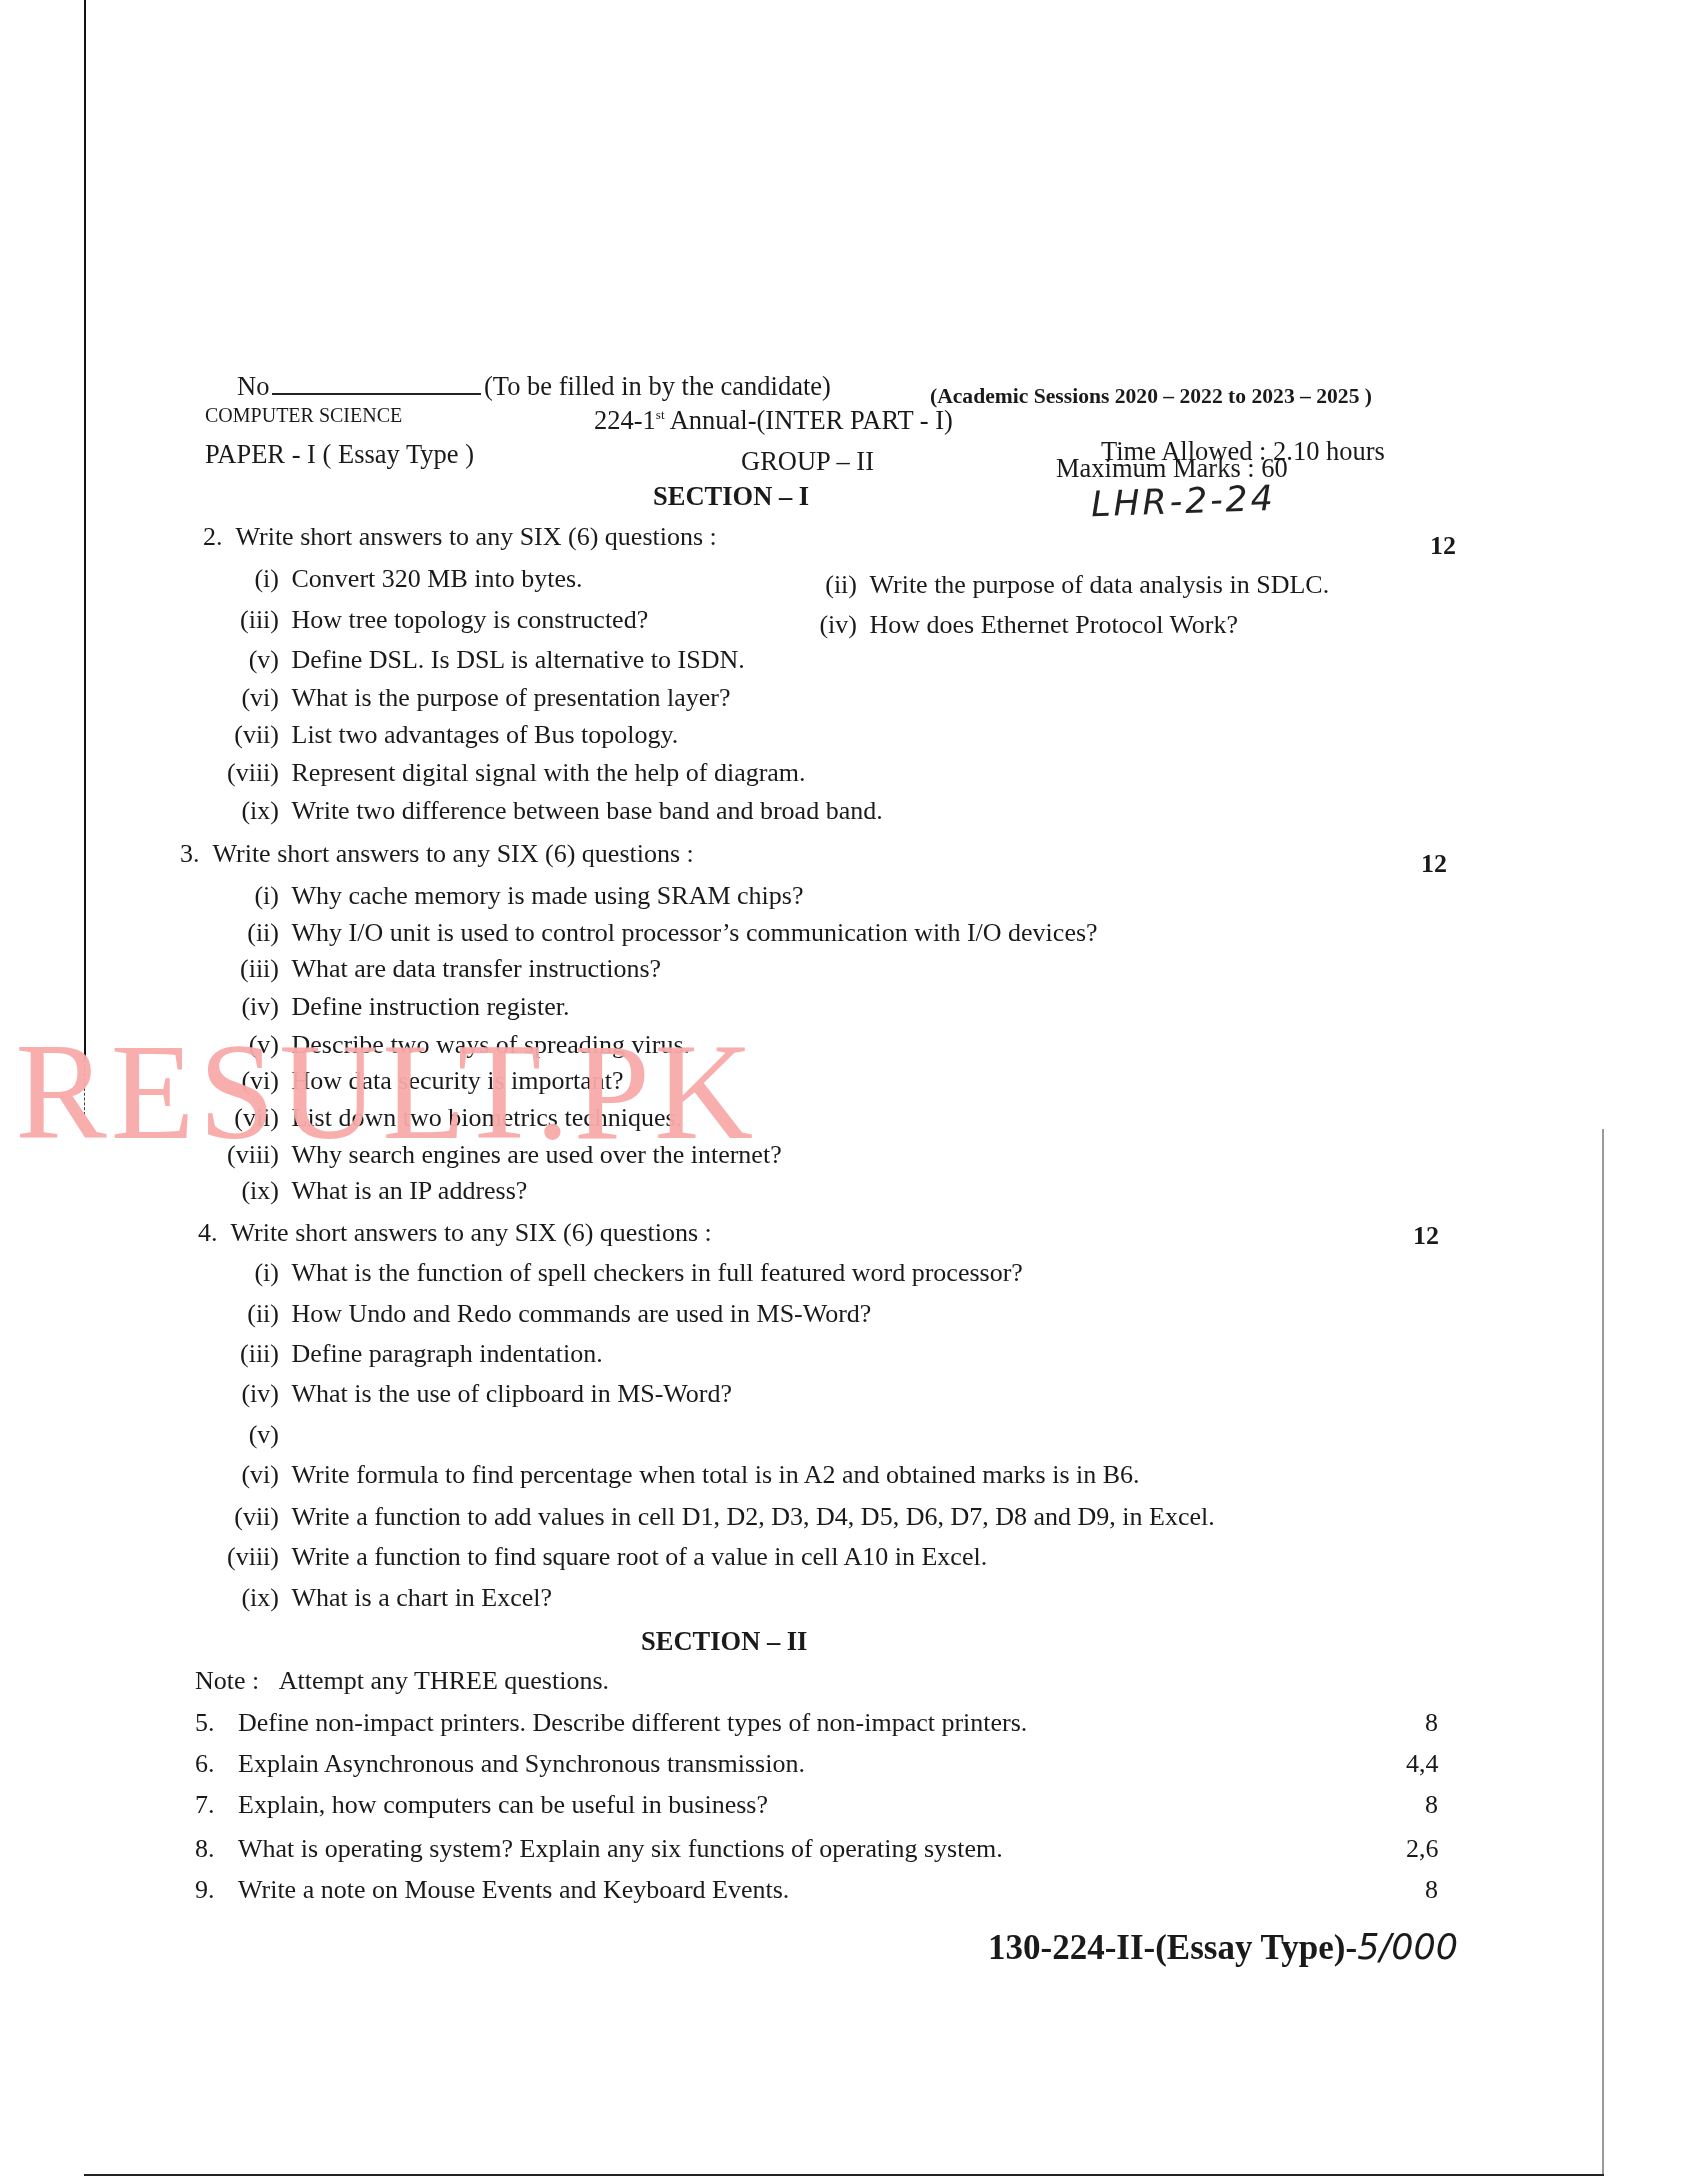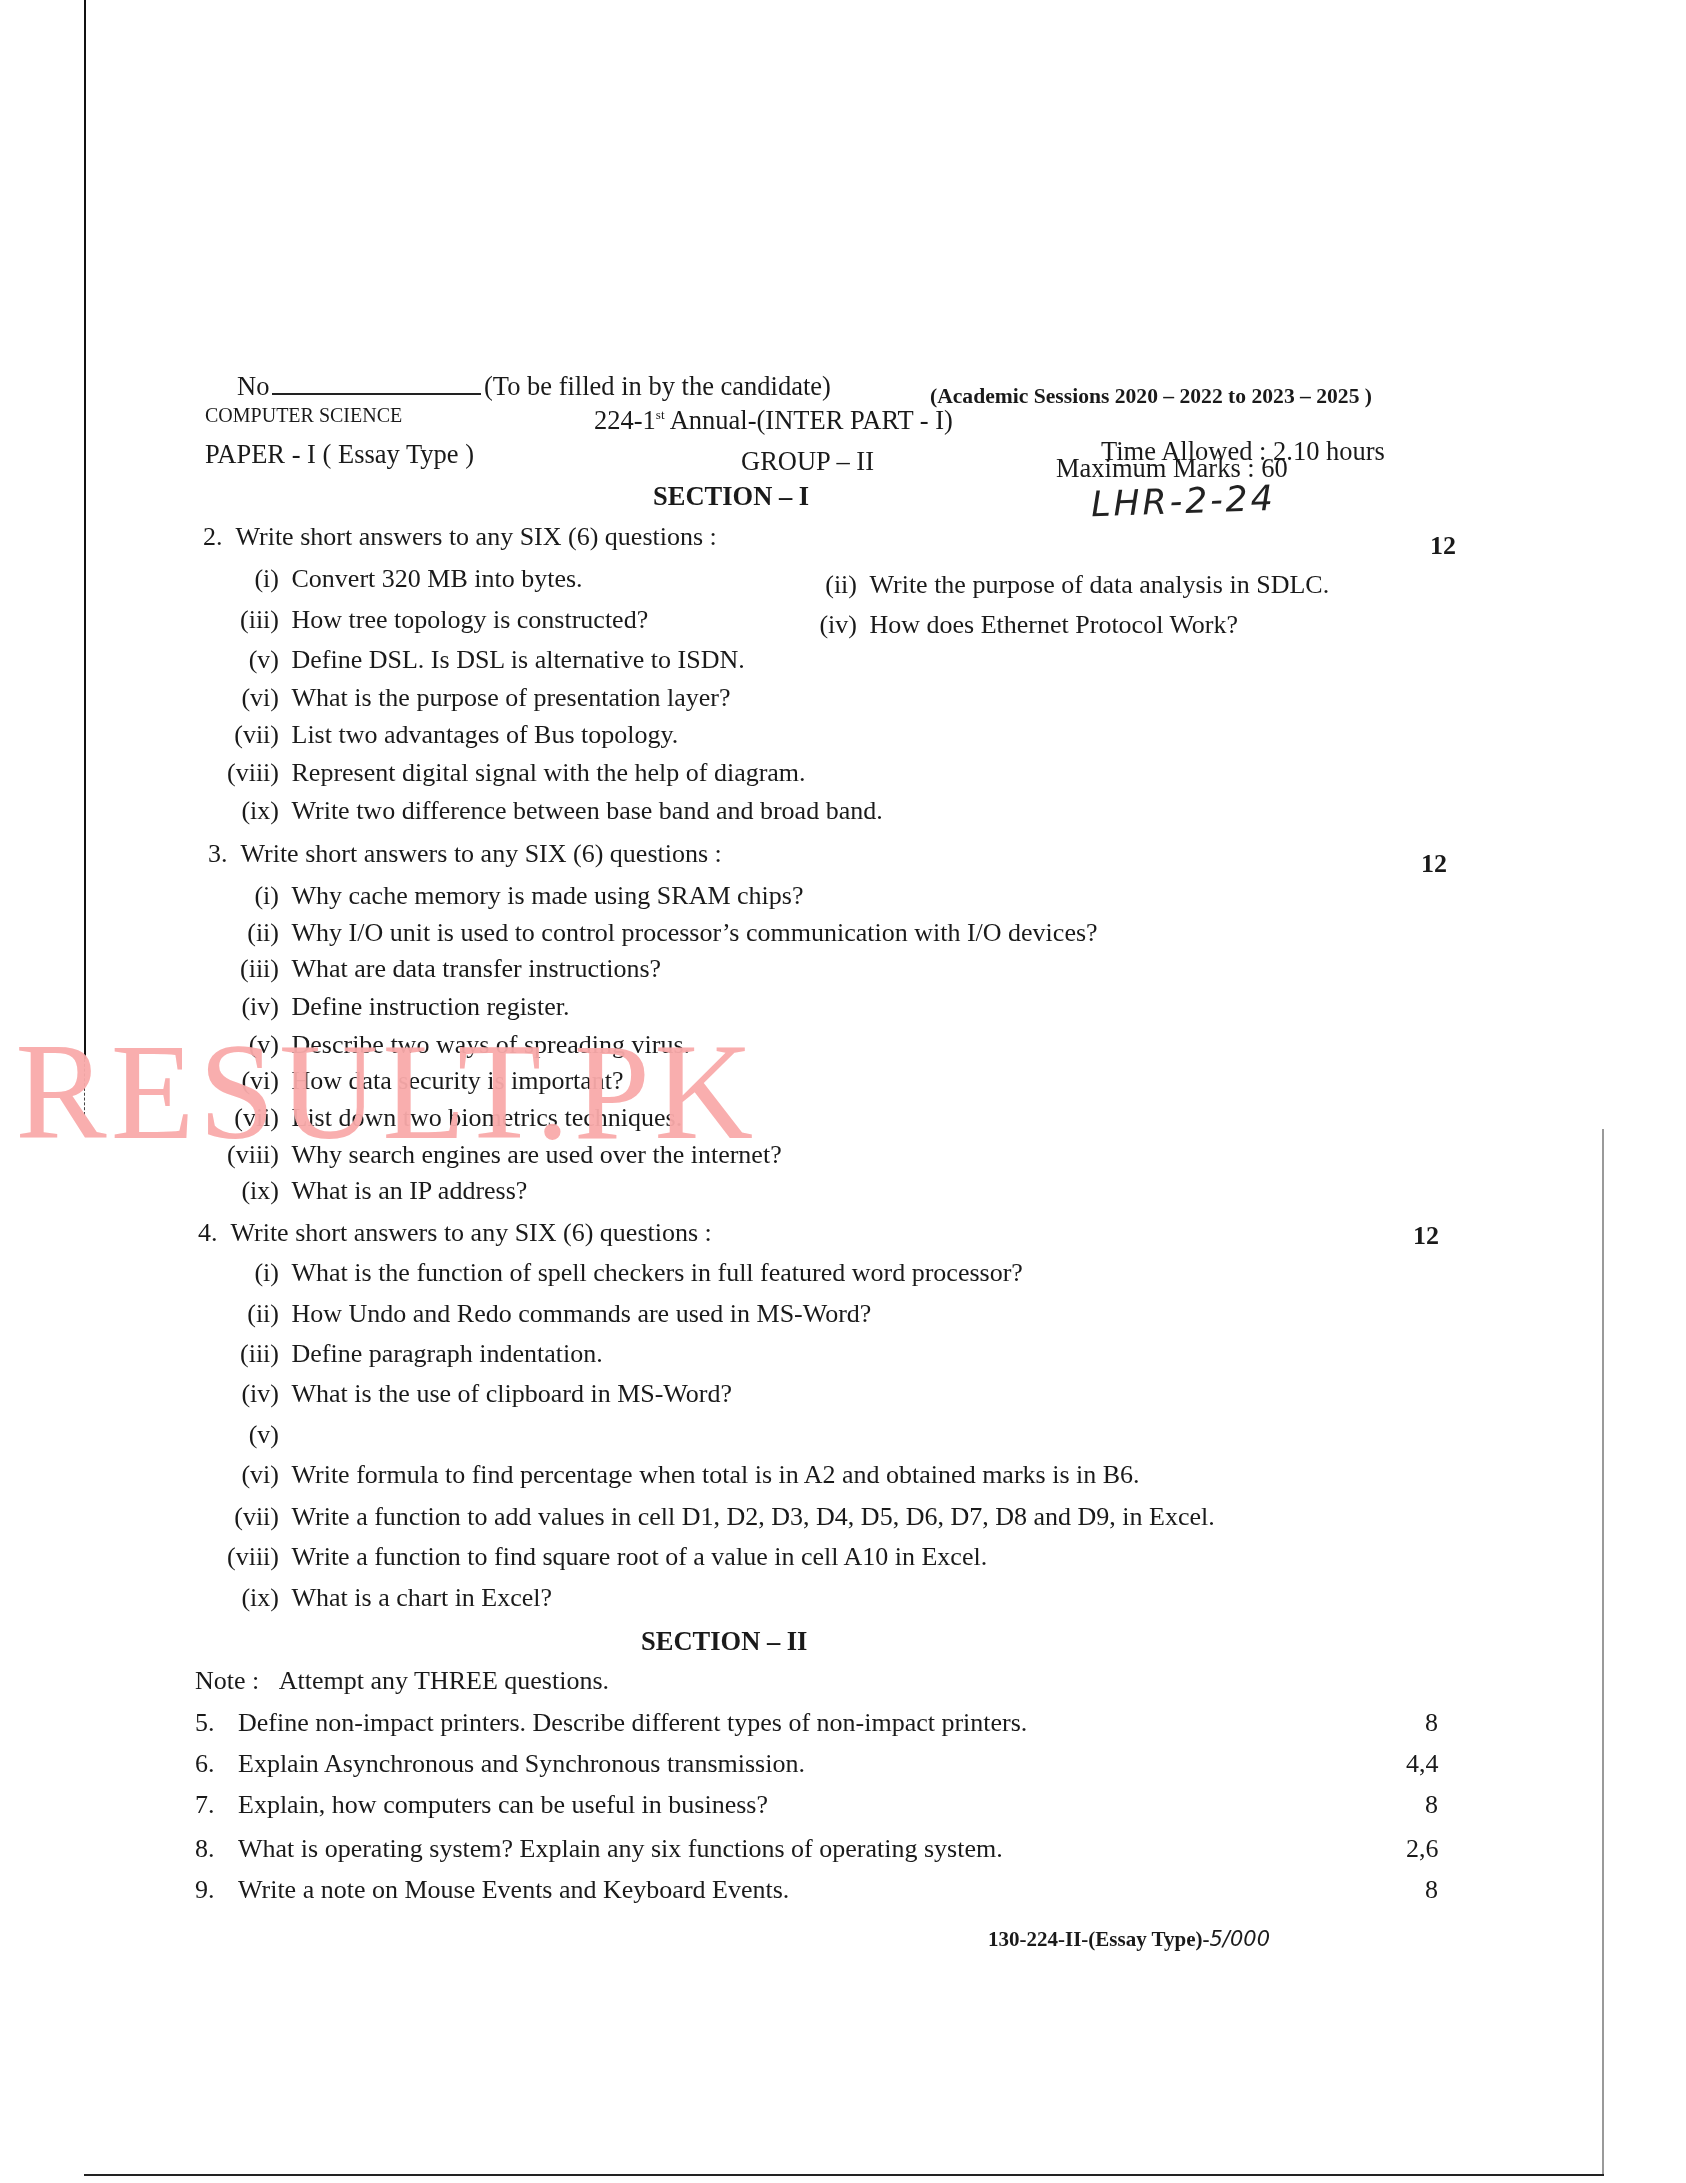--- a/index.html
+++ b/index.html
@@ -22,21 +22,21 @@
     .handwritten { font-family: "DejaVu Sans", sans-serif; font-style: italic; font-size: 35px; letter-spacing: 2.8px; color: #222; transform: rotate(-2deg); }
 
     .section-title { font-size: 26.5px; font-weight: bold; }
     .q-head { font-size: 26px; font-weight: normal; }
     .marks { font-size: 26px; font-weight: bold; }
     .item { font-size: 26px; display: flex; }
     .item .num { display: inline-block; width: 70px; text-align: right; padding-right: 12.5px; }
     .long-q { font-size: 26px; display: flex; }
     .long-q .num { display: inline-block; width: 43px; }
     .long-marks { font-size: 26px; }
-    .footer { font-size: 21px; font-weight: bold; }
+    .footer { font-size: 35px; font-weight: bold; }
     .footer .hand { font-style: italic; font-family: "DejaVu Sans", sans-serif; font-weight: normal; }
 
     .watermark {
       position: absolute; left: 15.3px; top: 1024px;
       font-family: "Liberation Serif", serif; font-size: 137px; letter-spacing: 4.2px;
       color: #F9AAAA; opacity: 0.95; pointer-events: none; line-height: 1;
     }
   </style>
 </head>
 <body>
@@ -104,21 +104,21 @@
       <span class="num">(viii)</span>
       <span>Represent digital signal with the help of diagram.</span>
     </div>
   <div class="abs item" style="left:209px; top:796px;">
       <span class="num">(ix)</span>
       <span>Write two difference between base band and broad band.</span>
     </div>
 </div>
 
 <div>
-  <div class="abs q-head" style="left:208px; top:839px;text-align:right;">
+  <div class="abs q-head" style="left:180px; top:839px;text-align:right;">
     <span>3.</span>&nbsp;&nbsp;<span>Write short answers to any SIX (6) questions :</span>
   </div>
   <div class="abs marks" style="left:1421px; top:849px;">12</div>
 
   <div class="abs item" style="left:209px; top:881px;">
       <span class="num">(i)</span>
       <span>Why cache memory is made using SRAM chips?</span>
     </div>
   <div class="abs item" style="left:209px; top:918px;">
       <span class="num">(ii)</span>

